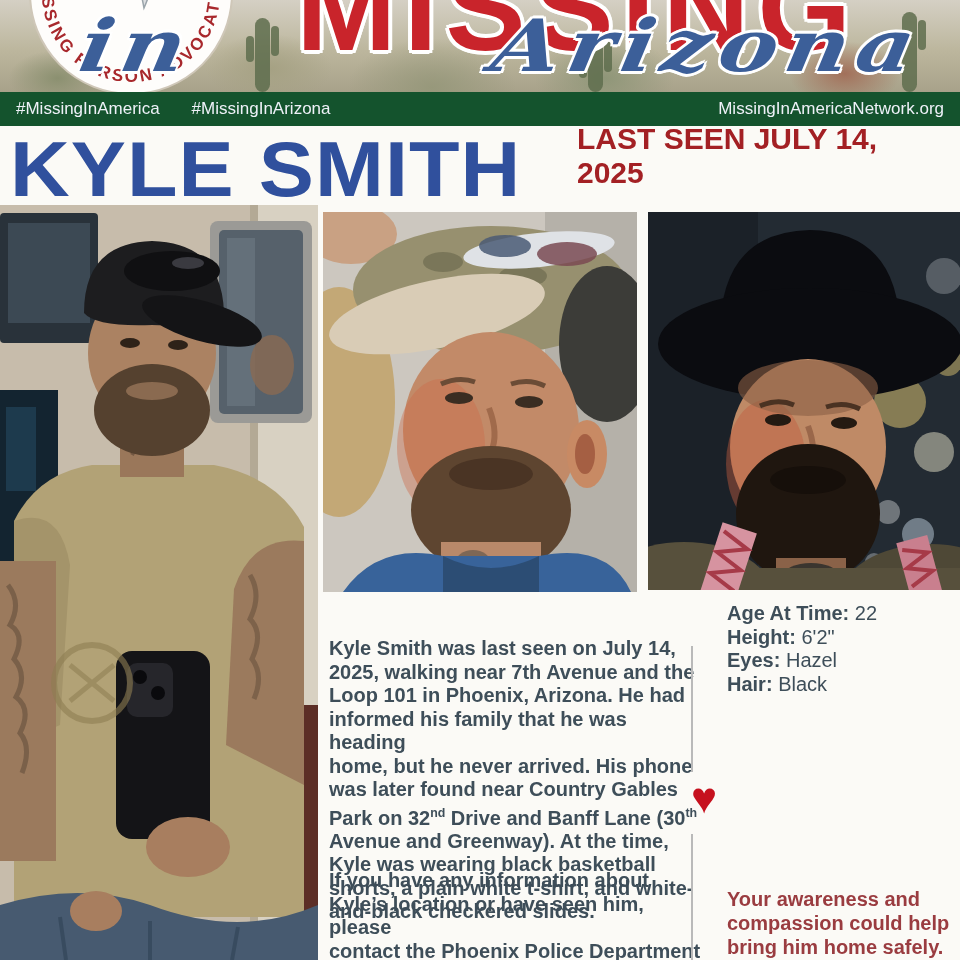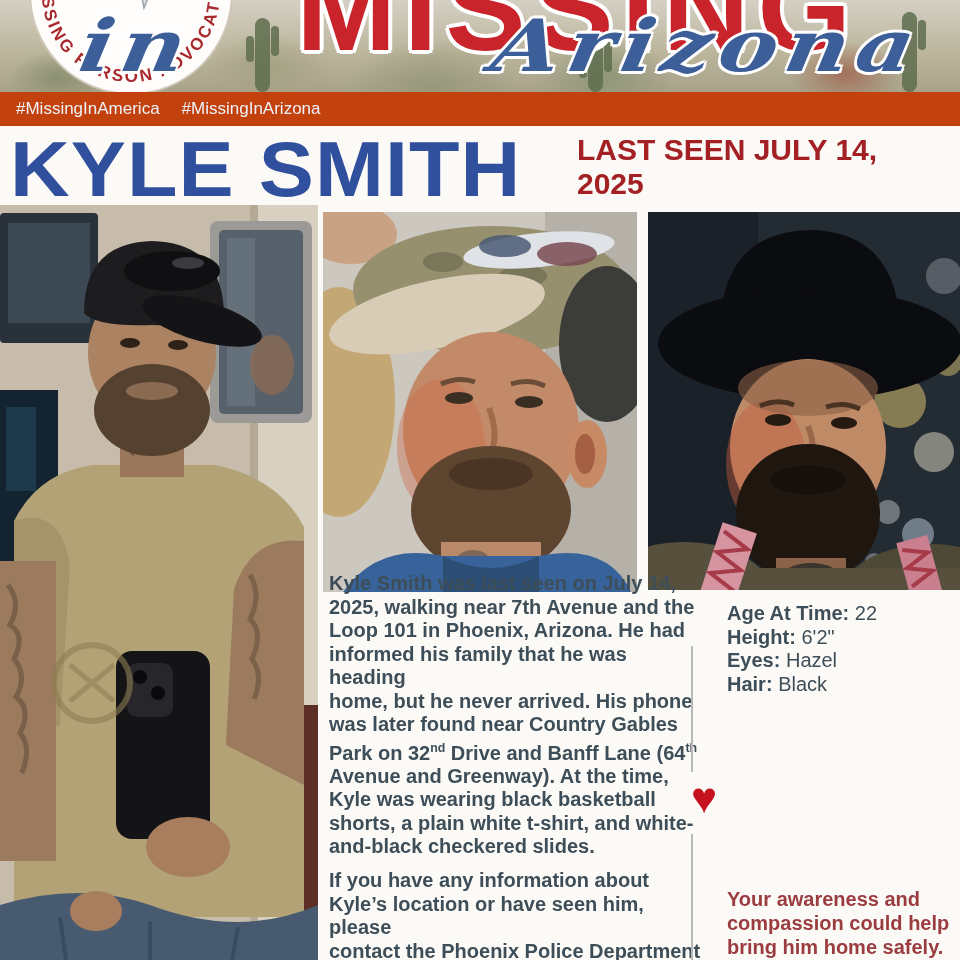--- a/index.html
+++ b/index.html
@@ -27,44 +27,44 @@
     color:#c9242b;
     text-shadow:-3px -3px 0 #fff,3px -3px 0 #fff,-3px 3px 0 #fff,3px 3px 0 #fff,0 4px 0 #fff,0 -4px 0 #fff,4px 0 0 #fff,-4px 0 0 #fff;}
   .in-arizona{position:absolute;left:88px;top:6px;z-index:4;
     font-family:"DejaVu Serif",serif;font-style:italic;font-weight:700;
     font-size:72px;line-height:1.1;color:#3c5f99;word-spacing:215px;letter-spacing:6px;
     transform:skewX(-10deg) scaleX(1.22);transform-origin:left top;
     text-shadow:-2px -2px 0 #fff,2px -2px 0 #fff,-2px 2px 0 #fff,2px 2px 0 #fff,0 3px 0 #fff,0 -3px 0 #fff;}
   .badge{position:absolute;left:26px;top:-112px;width:210px;height:210px;z-index:2;}
 
   
-  .tagbar{position:absolute;left:0;top:92px;width:960px;height:34px;background:#c2410c;z-index:3;
+  .tagbar{position:absolute;left:0;top:92px;width:960px;height:34px;background:#14532d;z-index:3;
     display:flex;align-items:center;padding:0 16px;box-sizing:border-box;
     color:#eef1f8;font-size:17px;font-weight:500;}
-  .tagbar .tag2{margin-left:22px;}
+  .tagbar .tag2{margin-left:32px;}
   .tagbar .site{margin-left:auto;}
 
   
   .kyle-name{position:absolute;left:10px;top:130px;z-index:1;
     font-size:78px;line-height:1;font-weight:800;letter-spacing:1px;color:#30509d;
     transform:scaleX(1.06);transform-origin:left top;}
-  .last-seen{position:absolute;left:577px;top:133px;width:375px;z-index:1;
+  .last-seen{position:absolute;left:577px;top:122px;width:375px;z-index:1;
     font-size:30px;line-height:1.13;font-weight:800;color:#a32024;}
 
   
   .photo{position:absolute;overflow:hidden;}
   .photo svg{display:block;width:100%;height:100%;}
   .photo1{left:0;top:205px;width:318px;height:755px;}
   .photo2{left:323px;top:212px;width:314px;height:380px;}
   .photo3{left:648px;top:212px;width:312px;height:378px;}
 
   
   .para{position:absolute;left:329px;width:372px;white-space:pre-line;
     font-size:20px;font-weight:700;line-height:23.5px;color:#3e4e59;}
-  .para1{top:572px;}
+  .para1{top:637px;}
   .para2{top:869px;}
   .sup{vertical-align:super;font-size:0.62em;}
 
   .details{position:absolute;left:727px;top:602px;width:232px;
     font-size:20px;line-height:23.5px;color:#3e4e59;}
   .detail-row{white-space:pre-line;}
   .detail-row .lbl{font-weight:700;}
 
   .divider-seg{position:absolute;left:691px;width:2px;background:#b9b9b9;}
   .seg1{top:646px;height:126px;}
@@ -95,20 +95,21 @@
       <path d="M92,52 L124,98 M122,52 L94,106 M84,72 L134,80" stroke="#1d1d1d" stroke-width="3.5" fill="none" stroke-linecap="round"></path>
       <text font-family="Liberation Sans, sans-serif" font-size="17" font-weight="bold" fill="#a8282c" letter-spacing="2.5">
         <textPath href="#badgearc" xlink:href="#badgearc" startOffset="50%" text-anchor="middle">MISSING PERSON ADVOCATES</textPath>
       </text>
     </svg>
   </div>
 
   <div class="tagbar">
     <span class="tag1">#MissingInAmerica</span>
     <span class="tag2">#MissingInArizona</span>
+    <span class="site">MissingInAmericaNetwork.org</span>
   </div>
 
   <div class="kyle-name">KYLE SMITH</div>
   <div class="last-seen">
     <div>LAST SEEN JULY 14, 2025</div>
   </div>
 
   <div class="photo photo1">
     <svg viewBox="0 0 318 755" preserveAspectRatio="none" xmlns="http://www.w3.org/2000/svg">
       <rect width="318" height="755" fill="#c7bcab"></rect>
@@ -243,21 +244,21 @@
       </g>
     </svg>
   </div>
 
   <div class="para para1"><span>Kyle Smith was last seen on July 14,
 2025, walking near 7th Avenue and the
 Loop 101 in Phoenix, Arizona. He had
 informed his family that he was heading
 home, but he never arrived. His phone
 was later found near Country Gables
-Park on 32</span><span class="sup">nd</span><span> Drive and Banff Lane (64</span><span class="sup">th</span><span>
+Park on 32</span><span class="sup">nd</span><span> Drive and Banff Lane (30</span><span class="sup">th</span><span>
 Avenue and Greenway). At the time,
 Kyle was wearing black basketball
 shorts, a plain white t-shirt, and white-
 and-black checkered slides.</span></div>
   <div class="para para2">If you have any information about
 Kyle’s location or have seen him, please
 contact the Phoenix Police Department
 or the Missing In America Tip Line listed</div>
 
   <div class="divider-seg seg1"></div>

